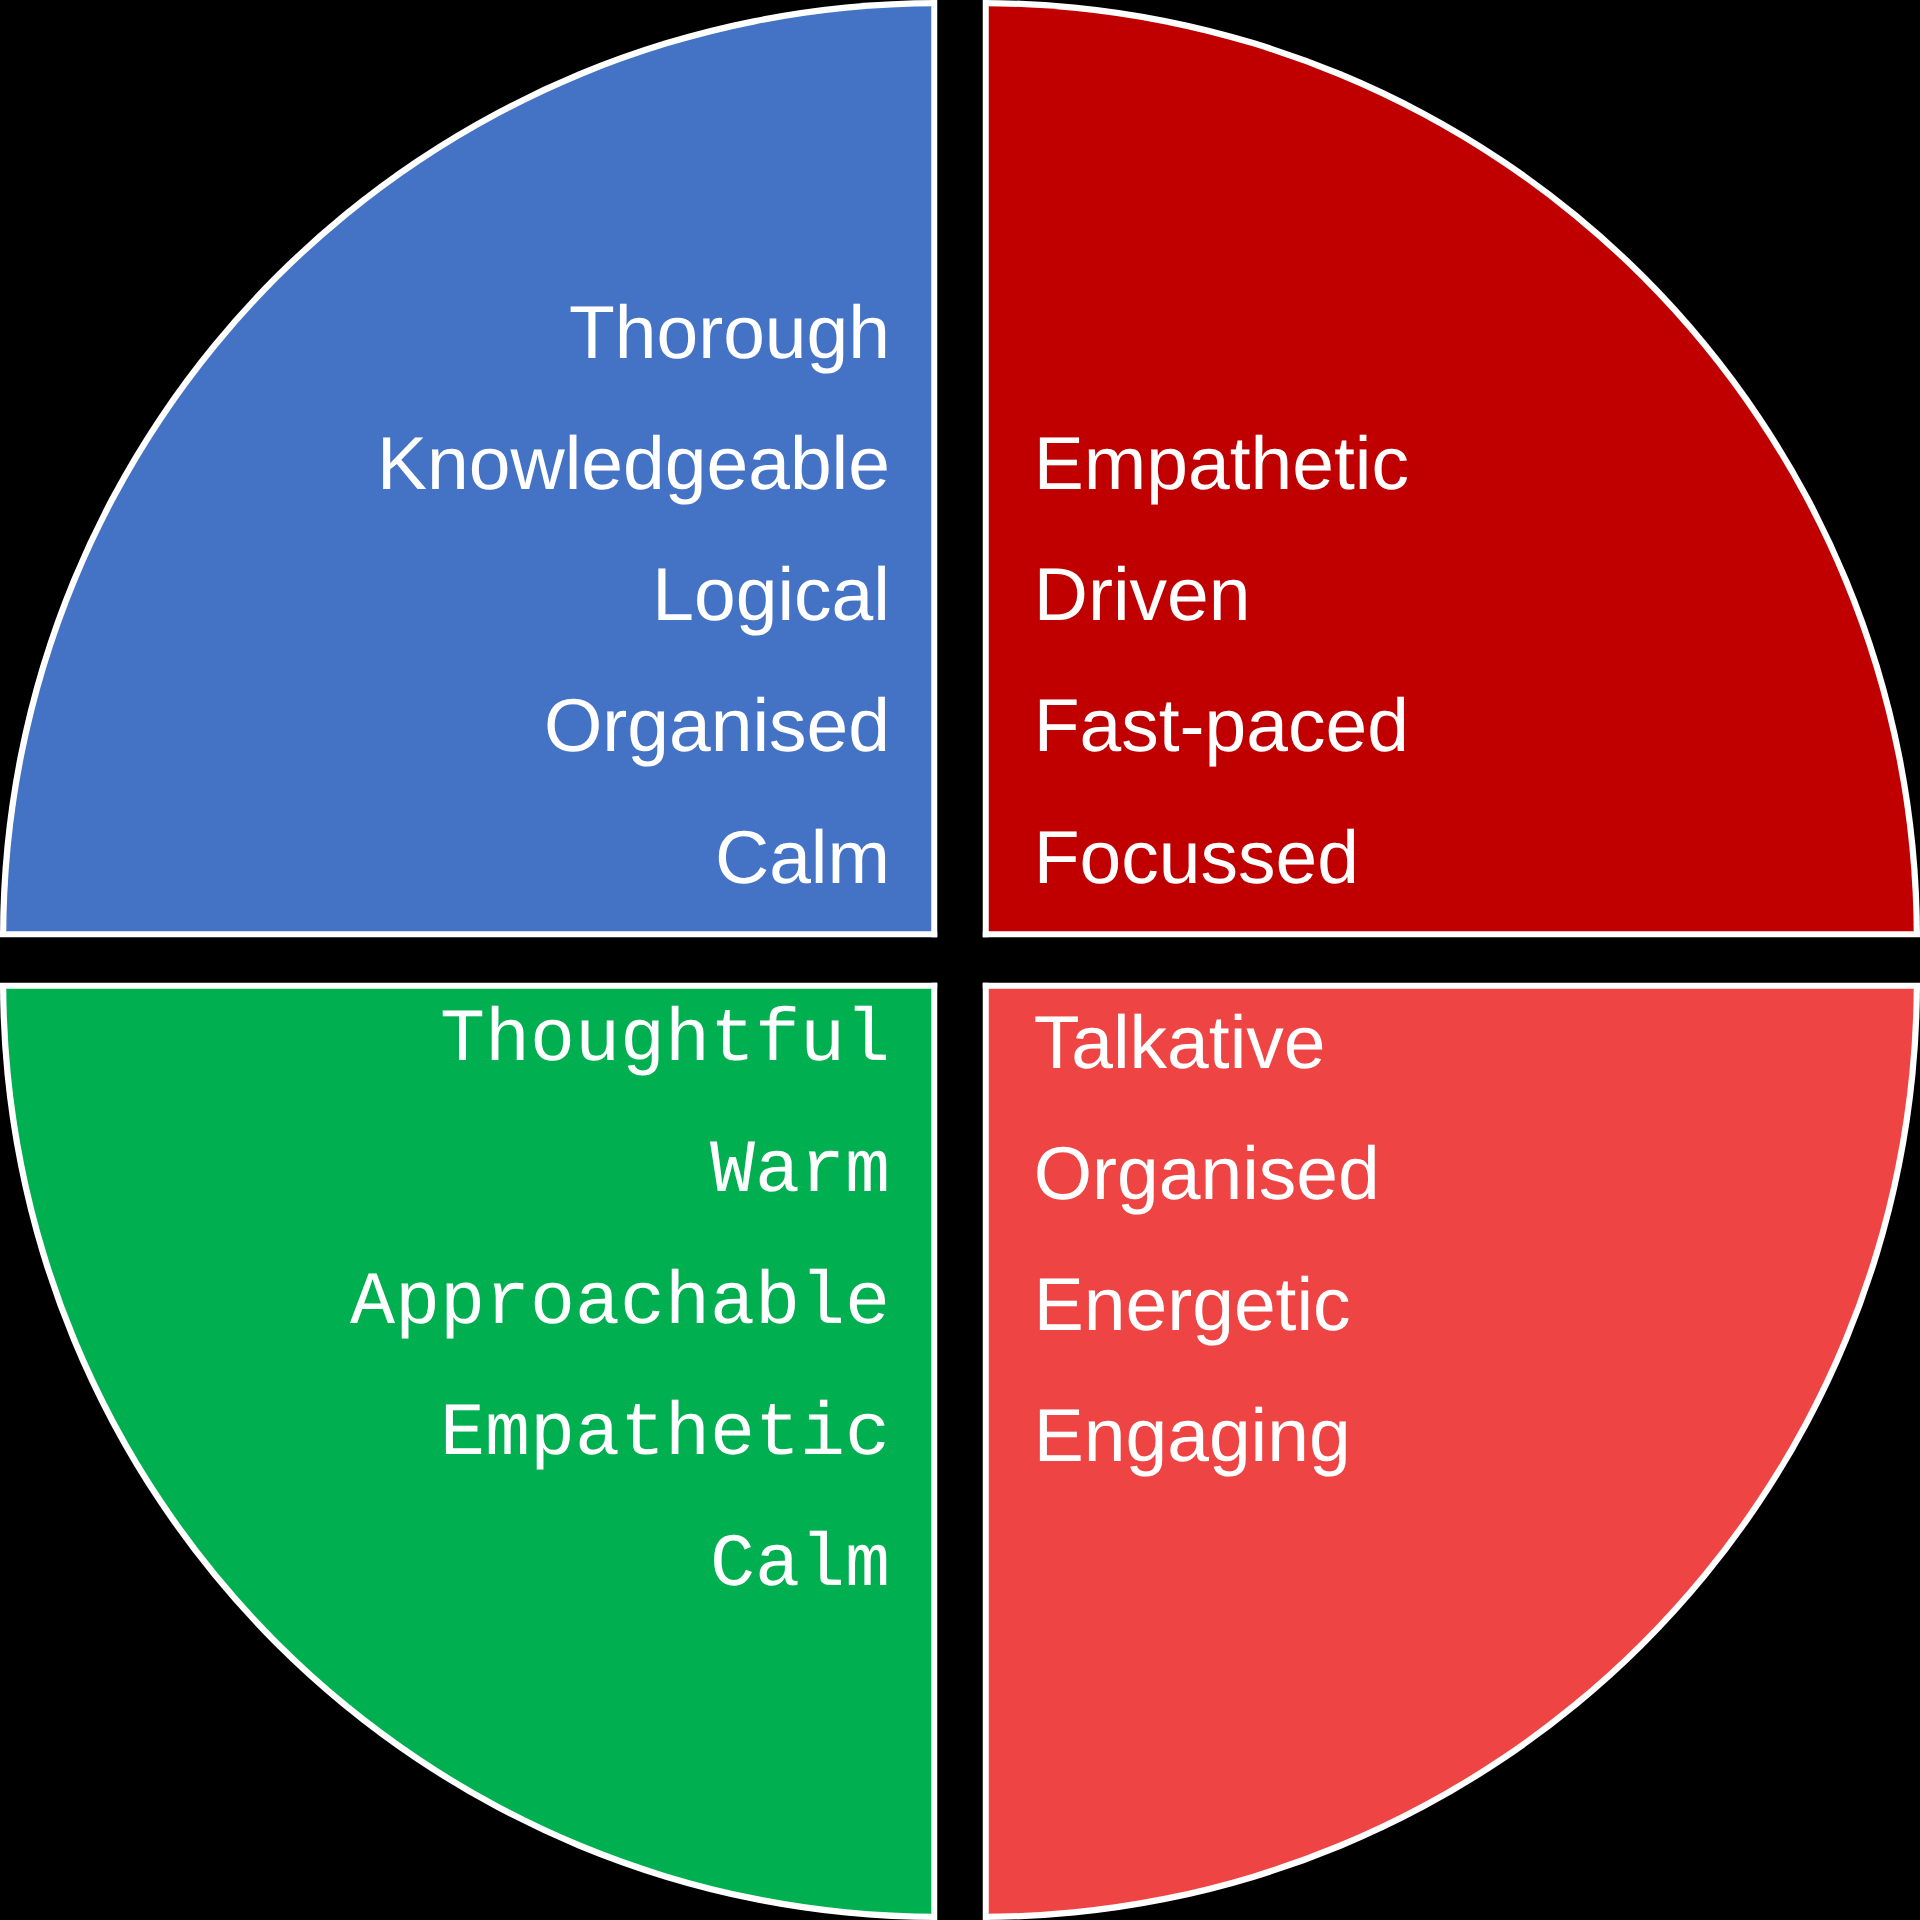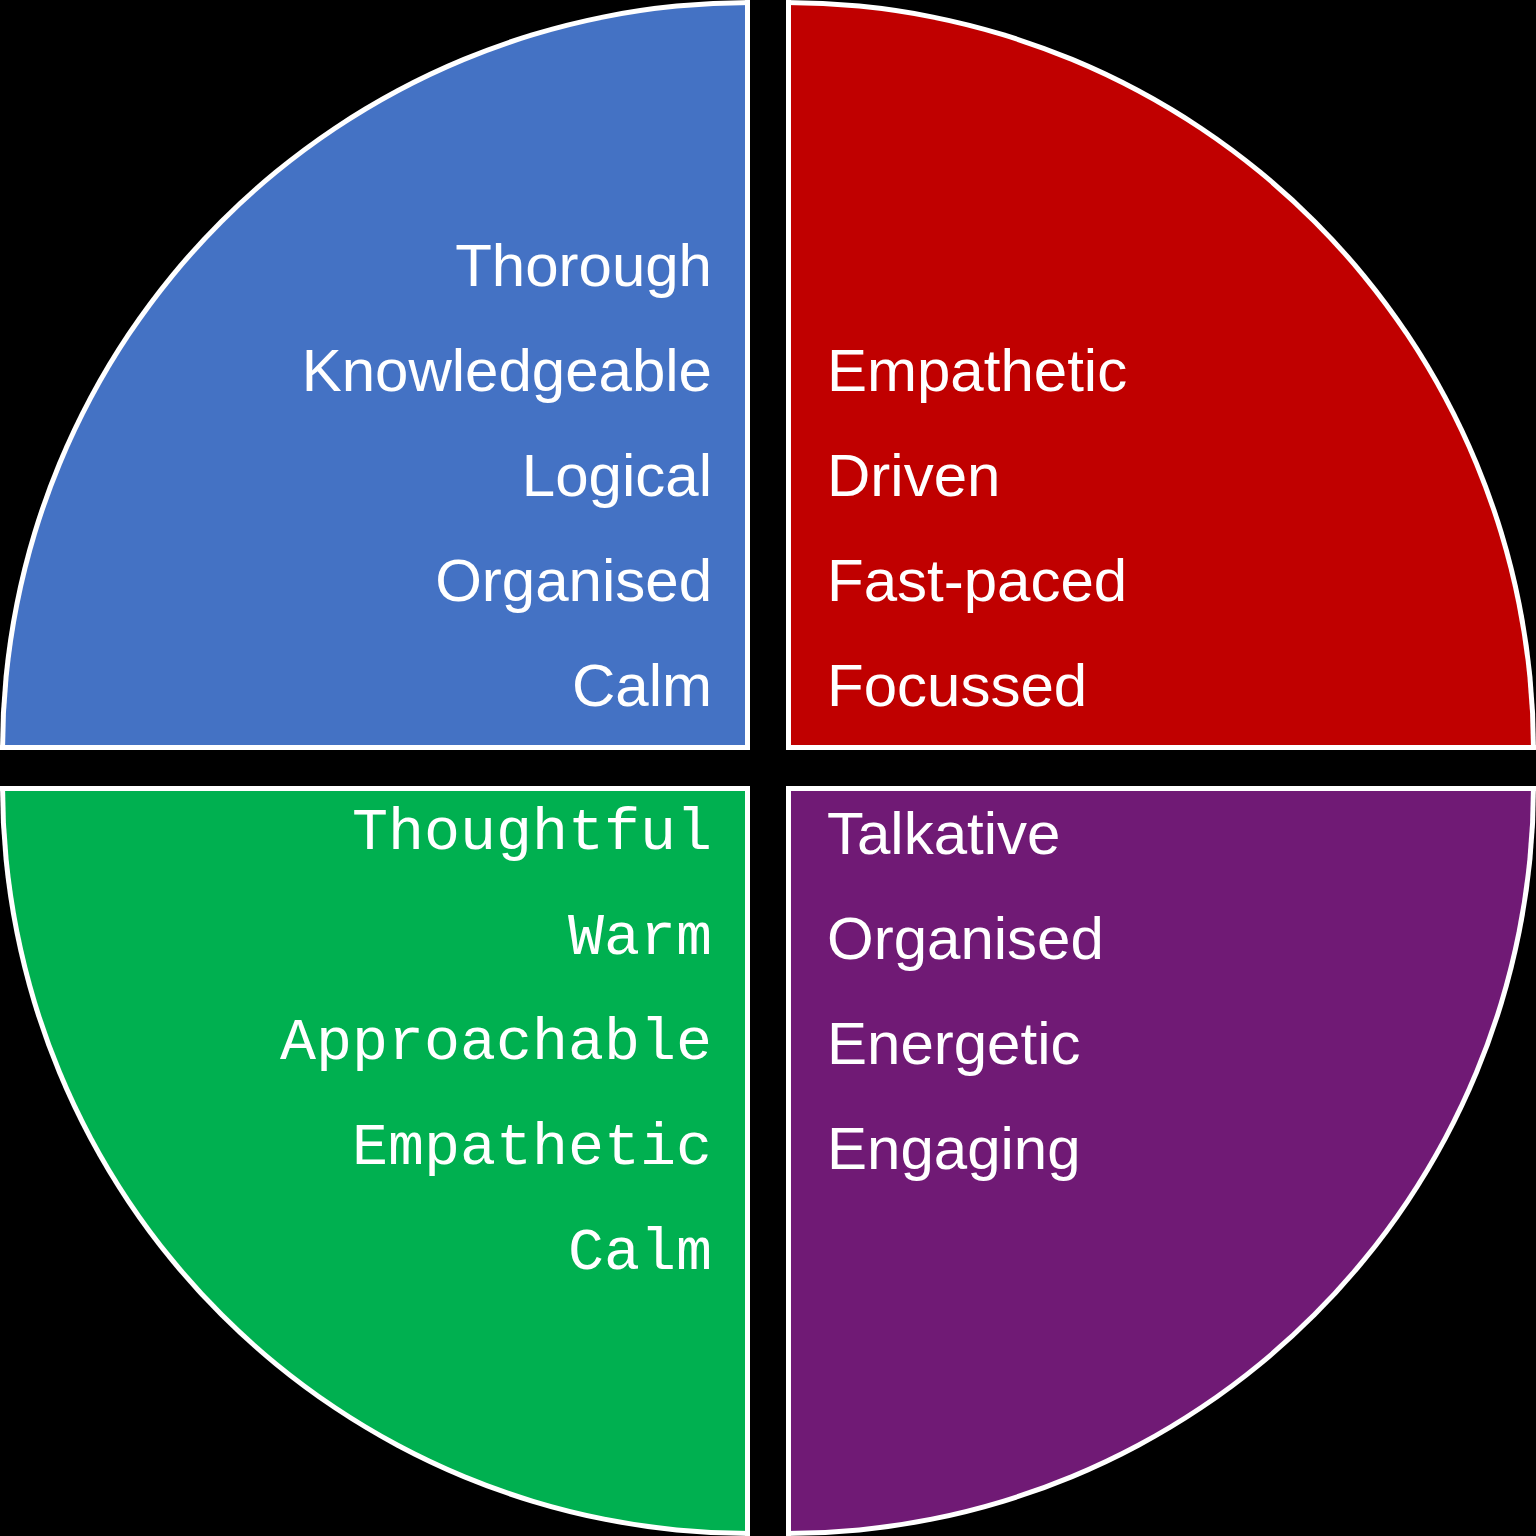--- a/index.html
+++ b/index.html
@@ -79,21 +79,21 @@
   <div class="quad quad-bl" style="background-color: rgb(0, 176, 80);">
     <div class="traits">
       <div class="trait">Thoughtful</div>
       <div class="trait">Warm</div>
       <div class="trait">Approachable</div>
       <div class="trait">Empathetic</div>
       <div class="trait">Calm</div>
     </div>
   </div>
 
-  <div class="quad quad-br" style="background-color: #701a75;">
+  <div class="quad quad-br" style="background-color: #ef4444;">
     <div class="traits">
       <div class="trait">Talkative</div>
       <div class="trait">Organised</div>
       <div class="trait">Energetic</div>
       <div class="trait">Engaging</div>
     </div>
   </div>
 
 </div>
 

